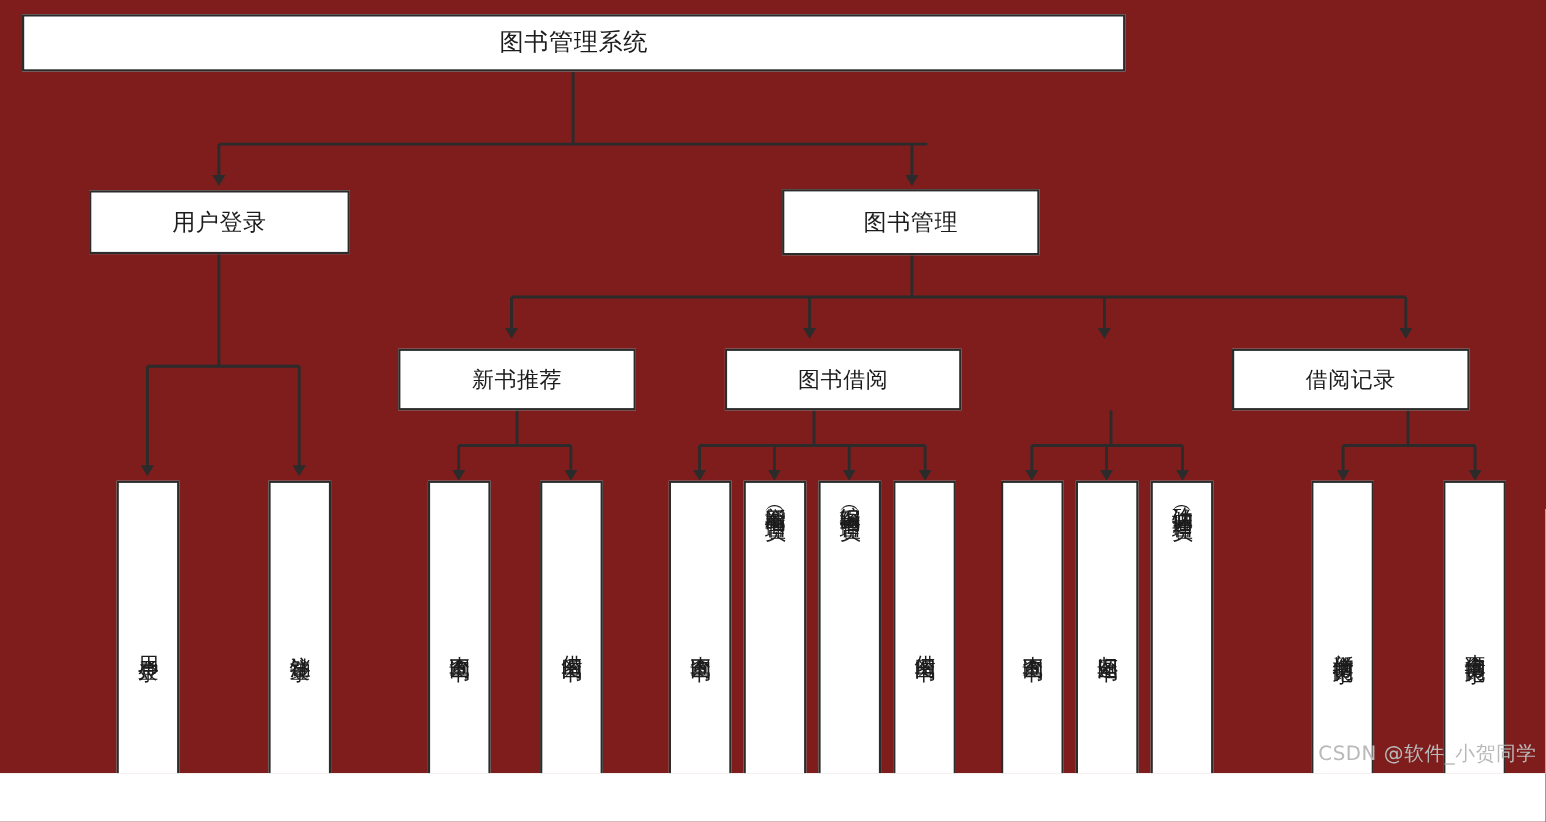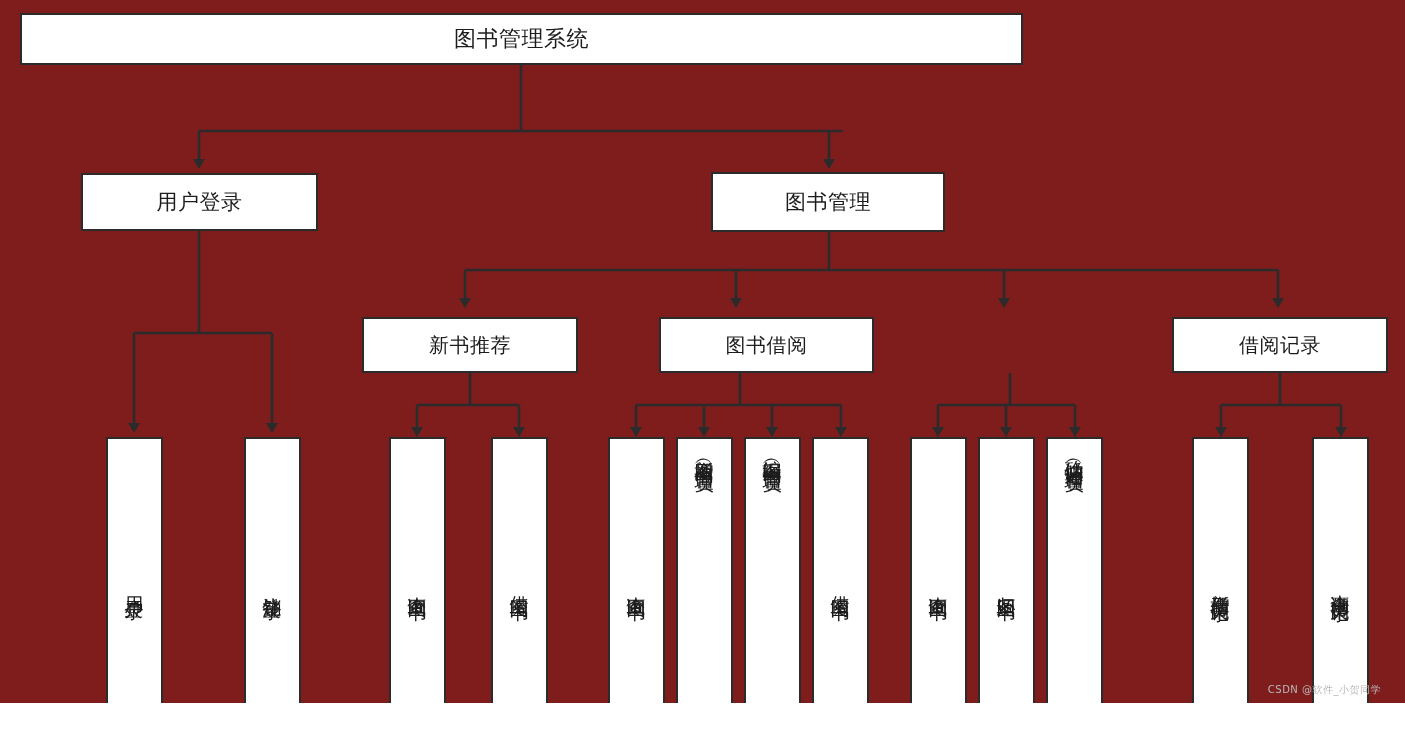--- a/index.html
+++ b/index.html
@@ -59,23 +59,23 @@
     line-height: 1.0;
     letter-spacing: 2px;
     display: block;
   }
   .node.leaf.centered {
     align-items: center;
     padding-top: 0;
   }
   .watermark {
     position: absolute;
-    right: 24px;
+    right: 8px;
     bottom: 6px;
-    font-size: 10px;
+    font-size: 18px;
     color: #b9b9b9;
     white-space: nowrap;
     z-index: 5;
     letter-spacing: 0.5px;
   }
 </style>
 </head>
 <body>
 
 <div id="diagram-root">
@@ -140,21 +140,21 @@
   <div class="node lvl1" style="left:711px; top:172px; width:234px; height:60px;">
     <span class="node-label">图书管理</span>
   </div>
 
   <div class="node lvl2" style="left:362px; top:317px; width:216px; height:56px;">
     <span class="node-label">新书推荐</span>
   </div>
   <div class="node lvl2" style="left:659px; top:317px; width:215px; height:56px;">
     <span class="node-label">图书借阅</span>
   </div>
-  <div class="node lvl2" style="left:1172px; top:317px; width:216px; height:56px;">
+  <div class="node lvl2" style="left:1120px; top:317px; width:216px; height:56px;">
     <span class="node-label">借阅记录</span>
   </div>
 
   <div class="node leaf centered" style="left:106px; top:437px; width:57px; height:296px;">
     <span class="node-label">用户登录</span>
   </div>
   <div class="node leaf centered" style="left:244px; top:437px; width:57px; height:296px;">
     <span class="node-label">注销登录</span>
   </div>
 

